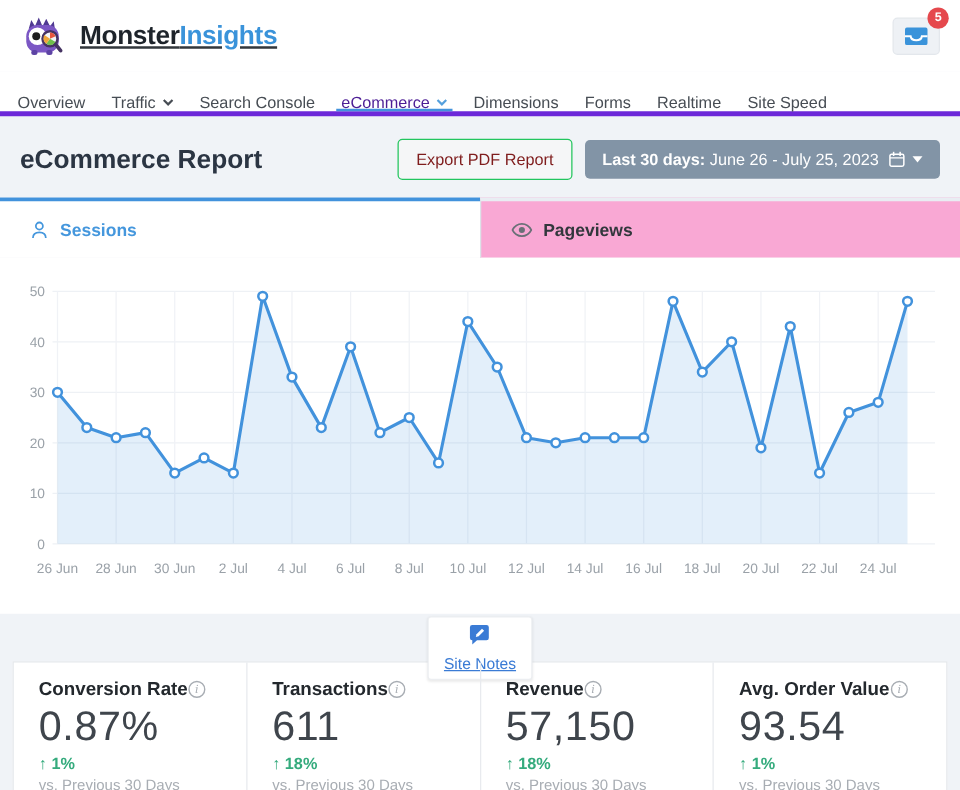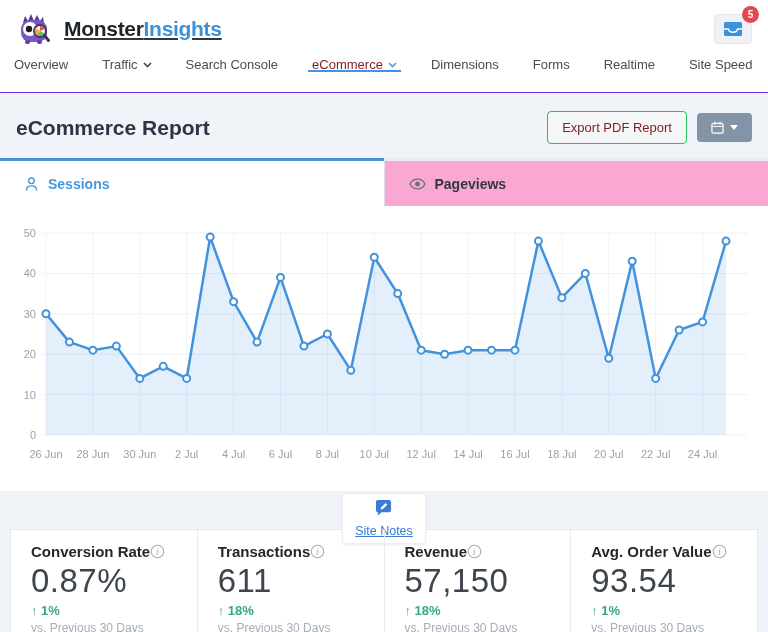--- a/index.html
+++ b/index.html
@@ -25,29 +25,29 @@
     border-radius:4px; display:flex; align-items:center; justify-content:center;
     cursor:pointer;
   }
   .notif-badge {
     position:absolute; top:-8px; right:-7px; min-width:17px; height:17px;
     background:#e5484d; color:#fff; border-radius:50%; font-size:10px;
     font-weight:bold; display:flex; align-items:center; justify-content:center;
   }
   
   .nav {
-    height:36px; background:#fff; border-bottom:1px solid #6d28d9;
-    display:flex; align-items:flex-start; padding:0 14px; gap:34px;
+    height:36px; background:#fff; border-bottom:4px solid #6d28d9;
+    display:flex; align-items:flex-end; padding:0 14px; gap:21px;
   }
   .nav-item {
     display:flex; align-items:center; gap:5px; font-size:13px; color:#474d54;
     cursor:pointer; position:relative;
   }
   .nav-item .chev { color:#474d54; display:flex; margin-top:1px; }
-  .nav-item.active { color:#7f1d1d; }
+  .nav-item.active { color:#4c1d95; }
   .nav-item.active .chev { color:#55a0dd; }
   .nav-item.active::after {
     content:""; position:absolute; left:-4px; right:-4px; bottom:0; height:2px;
     background:#4292dc;
   }
   
   .report-head {
     display:flex; align-items:center; justify-content:space-between;
     padding:18px 16px 14px 16px;
   }
@@ -181,20 +181,21 @@
       <span>Site Speed</span>
     </div>
 
 </div>
 
 <div class="report-head">
   <div class="report-title">eCommerce Report</div>
   <div class="head-actions">
     <button class="export-btn">Export PDF Report</button>
     <button class="date-btn">
+      <span><b>Last 30 days:</b> <span>June 26 - July 25, 2023</span></span>
       <span style="display:flex;align-items:center;gap:4px;">
         <svg width="13" height="13" viewBox="0 0 14 14">
             <rect x="1" y="2.5" width="12" height="10.5" rx="1.5" fill="none" stroke="#fff" stroke-width="1.3"></rect>
             <line x1="4.2" y1="0.5" x2="4.2" y2="4" stroke="#fff" stroke-width="1.3"></line>
             <line x1="9.8" y1="0.5" x2="9.8" y2="4" stroke="#fff" stroke-width="1.3"></line>
             <line x1="1" y1="5.8" x2="13" y2="5.8" stroke="#fff" stroke-width="1.1"></line>
           </svg>
         <span class="date-caret"></span>
       </span>
     </button>

